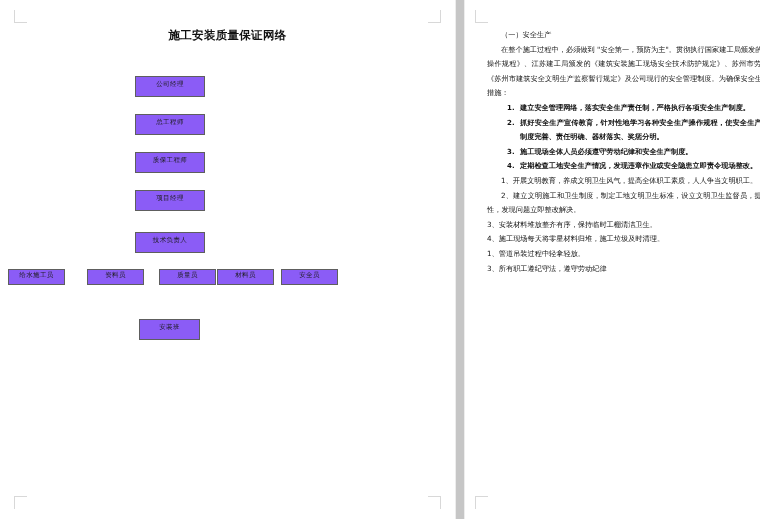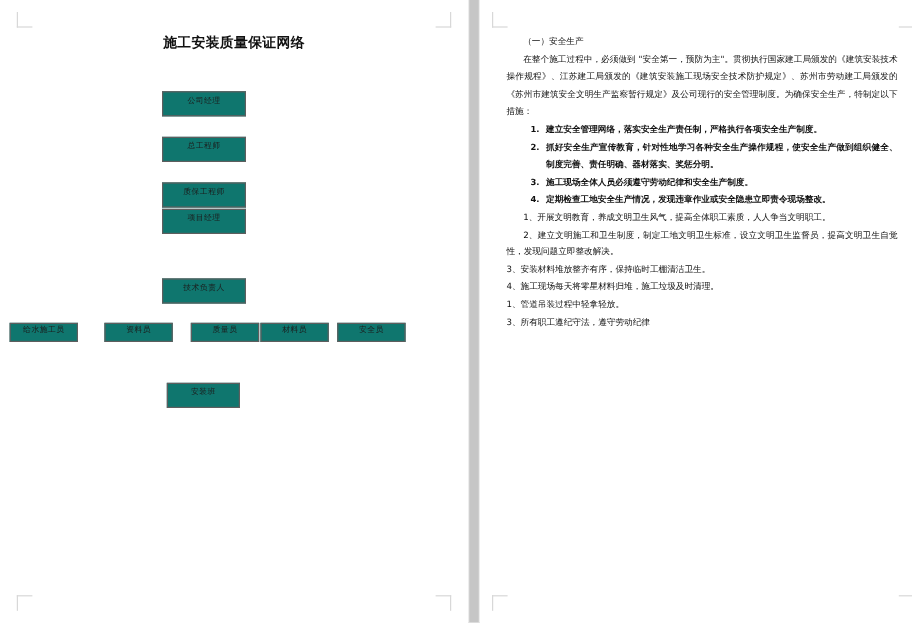--- a/index.html
+++ b/index.html
@@ -21,21 +21,21 @@
     background: #ffffff;
   }
 
   
   .page {
     position: relative;
     background: #ffffff;
     height: 519px;
     flex: 0 0 auto;
   }
-  .page-left  { width: 390px; }
+  .page-left  { width: 455px; }
   .gutter {
     flex: 0 0 auto;
     width: 8px;
     height: 519px;
     background: #c6c6c6;
     border-left: 1px solid #ededed;
     border-right: 1px solid #ededed;
   }
   .page-right { width: 372px; }
 
@@ -60,21 +60,21 @@
     text-align: center;
     font-size: 11.5px;
     font-weight: bold;
     color: #111111;
     letter-spacing: 0.3px;
     font-family: "DejaVu Serif", "Liberation Serif", serif;
   }
   .node {
     position: absolute;
     border: 1px solid #5e5e5e;
-    background: #0f766e;
+    background: #8b5cf6;
     box-sizing: border-box;
     display: flex;
     align-items: center;
     justify-content: center;
     font-size: 6.5px;
     color: #1c1c1c;
     line-height: 1;
     letter-spacing: 0.4px;
     white-space: nowrap;
   }
@@ -131,21 +131,21 @@
     <div id="org-nodes">
         <div class="node" style="left: 135px; top: 76px; width: 70px; height: 21px;">
           <span>公司经理</span>
         </div>
         <div class="node" style="left: 135px; top: 114px; width: 70px; height: 21px;">
           <span>总工程师</span>
         </div>
         <div class="node" style="left: 135px; top: 152px; width: 70px; height: 21px;">
           <span>质保工程师</span>
         </div>
-        <div class="node" style="left: 135px; top: 174px; width: 70px; height: 21px;">
+        <div class="node" style="left: 135px; top: 190px; width: 70px; height: 21px;">
           <span>项目经理</span>
         </div>
         <div class="node" style="left: 135px; top: 232px; width: 70px; height: 21px;">
           <span>技术负责人</span>
         </div>
         <div class="node" style="left: 8px; top: 269px; width: 57px; height: 16px;">
           <span>给水施工员</span>
         </div>
         <div class="node" style="left: 87px; top: 269px; width: 57px; height: 16px;">
           <span>资料员</span>

